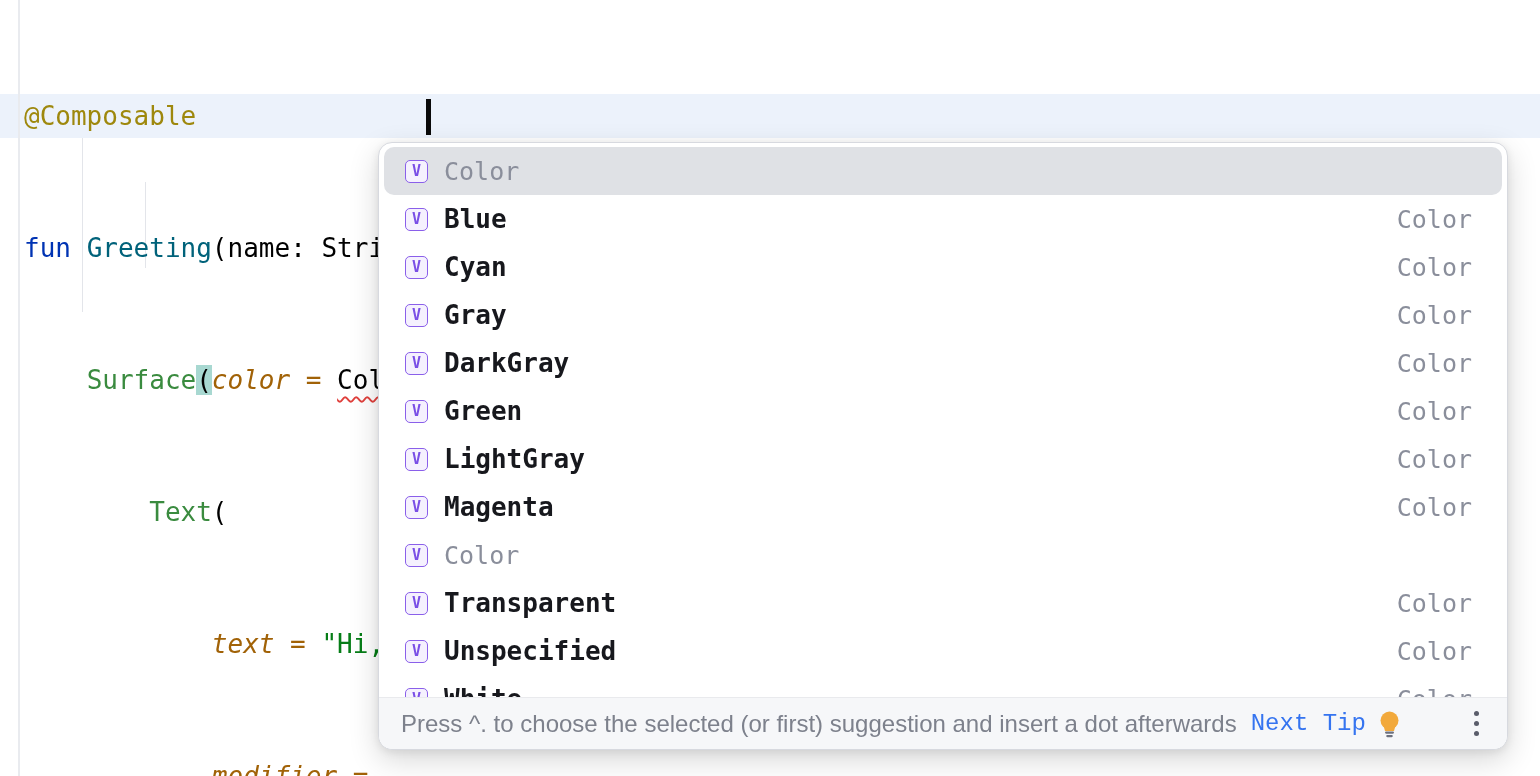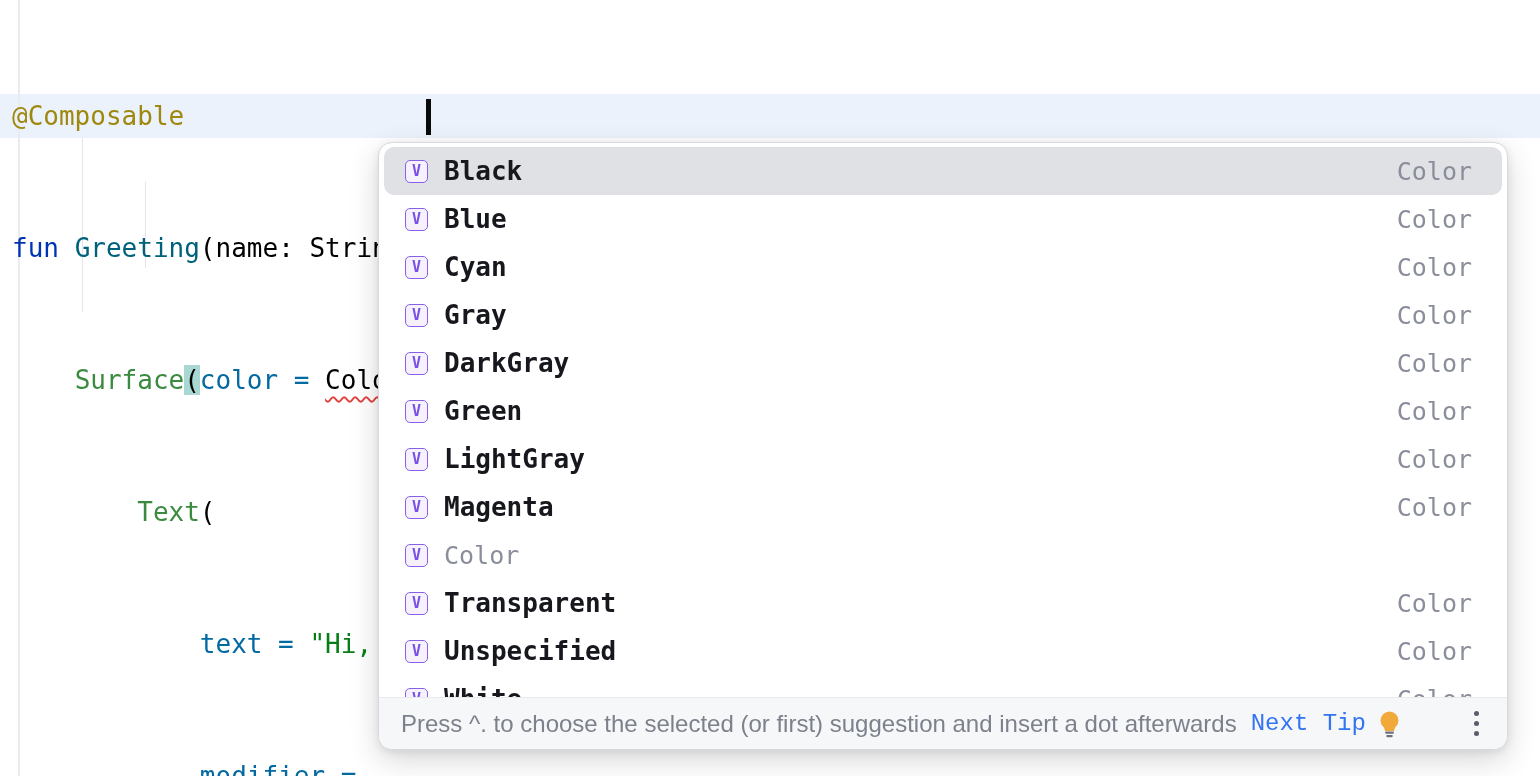--- a/index.html
+++ b/index.html
@@ -22,26 +22,26 @@
   .indent-guide { position:absolute; width:1px; background:#E3E5EA; }
   #guide-1 { left:82px;  top:138px; height:174px; }
   #guide-2 { left:145px; top:182px; height:86px; }
 
   #code {
     position:absolute; left:0; top:6px; width:1540px;
     font-family:"DejaVu Sans Mono", monospace;
     font-size:26px; line-height:44px; color:#000000;
     white-space:pre;
   }
-  .code-line { position:relative; height:44px; padding-left:12px; }
+  .code-line { position:relative; height:44px; padding-left:24px; }
   .ann  { color:#9E880D; }
   .kw   { color:#0033B3; }
   .fndecl { color:#00627A; }
   .cf   { color:#3A8B3F; }
-  .na   { color:#0369a1; }
+  .na   { color:#a16207;font-style:italic; }
   .str  { color:#067D17; }
   .pl   { color:#000000; }
   .paren-hl { background:#A8D8D1; }
   .err-ref {
     text-decoration-line:underline;
     text-decoration-style:wavy;
     text-decoration-color:#E0403C;
     text-decoration-thickness:1.5px;
     text-underline-offset:7px;
   }
@@ -119,21 +119,20 @@
     
     
   </div>
 
   <div id="caret"></div>
 
   <div id="popup">
     <div id="completion-list">
       <div class="completion-item selected">
           <span class="var-icon">V</span>
-          <span class="item-label">Black</span>
           <span class="item-type">Color</span>
         </div>
       <div class="completion-item">
           <span class="var-icon">V</span>
           <span class="item-label">Blue</span>
           <span class="item-type">Color</span>
         </div>
       <div class="completion-item">
           <span class="var-icon">V</span>
           <span class="item-label">Cyan</span>

